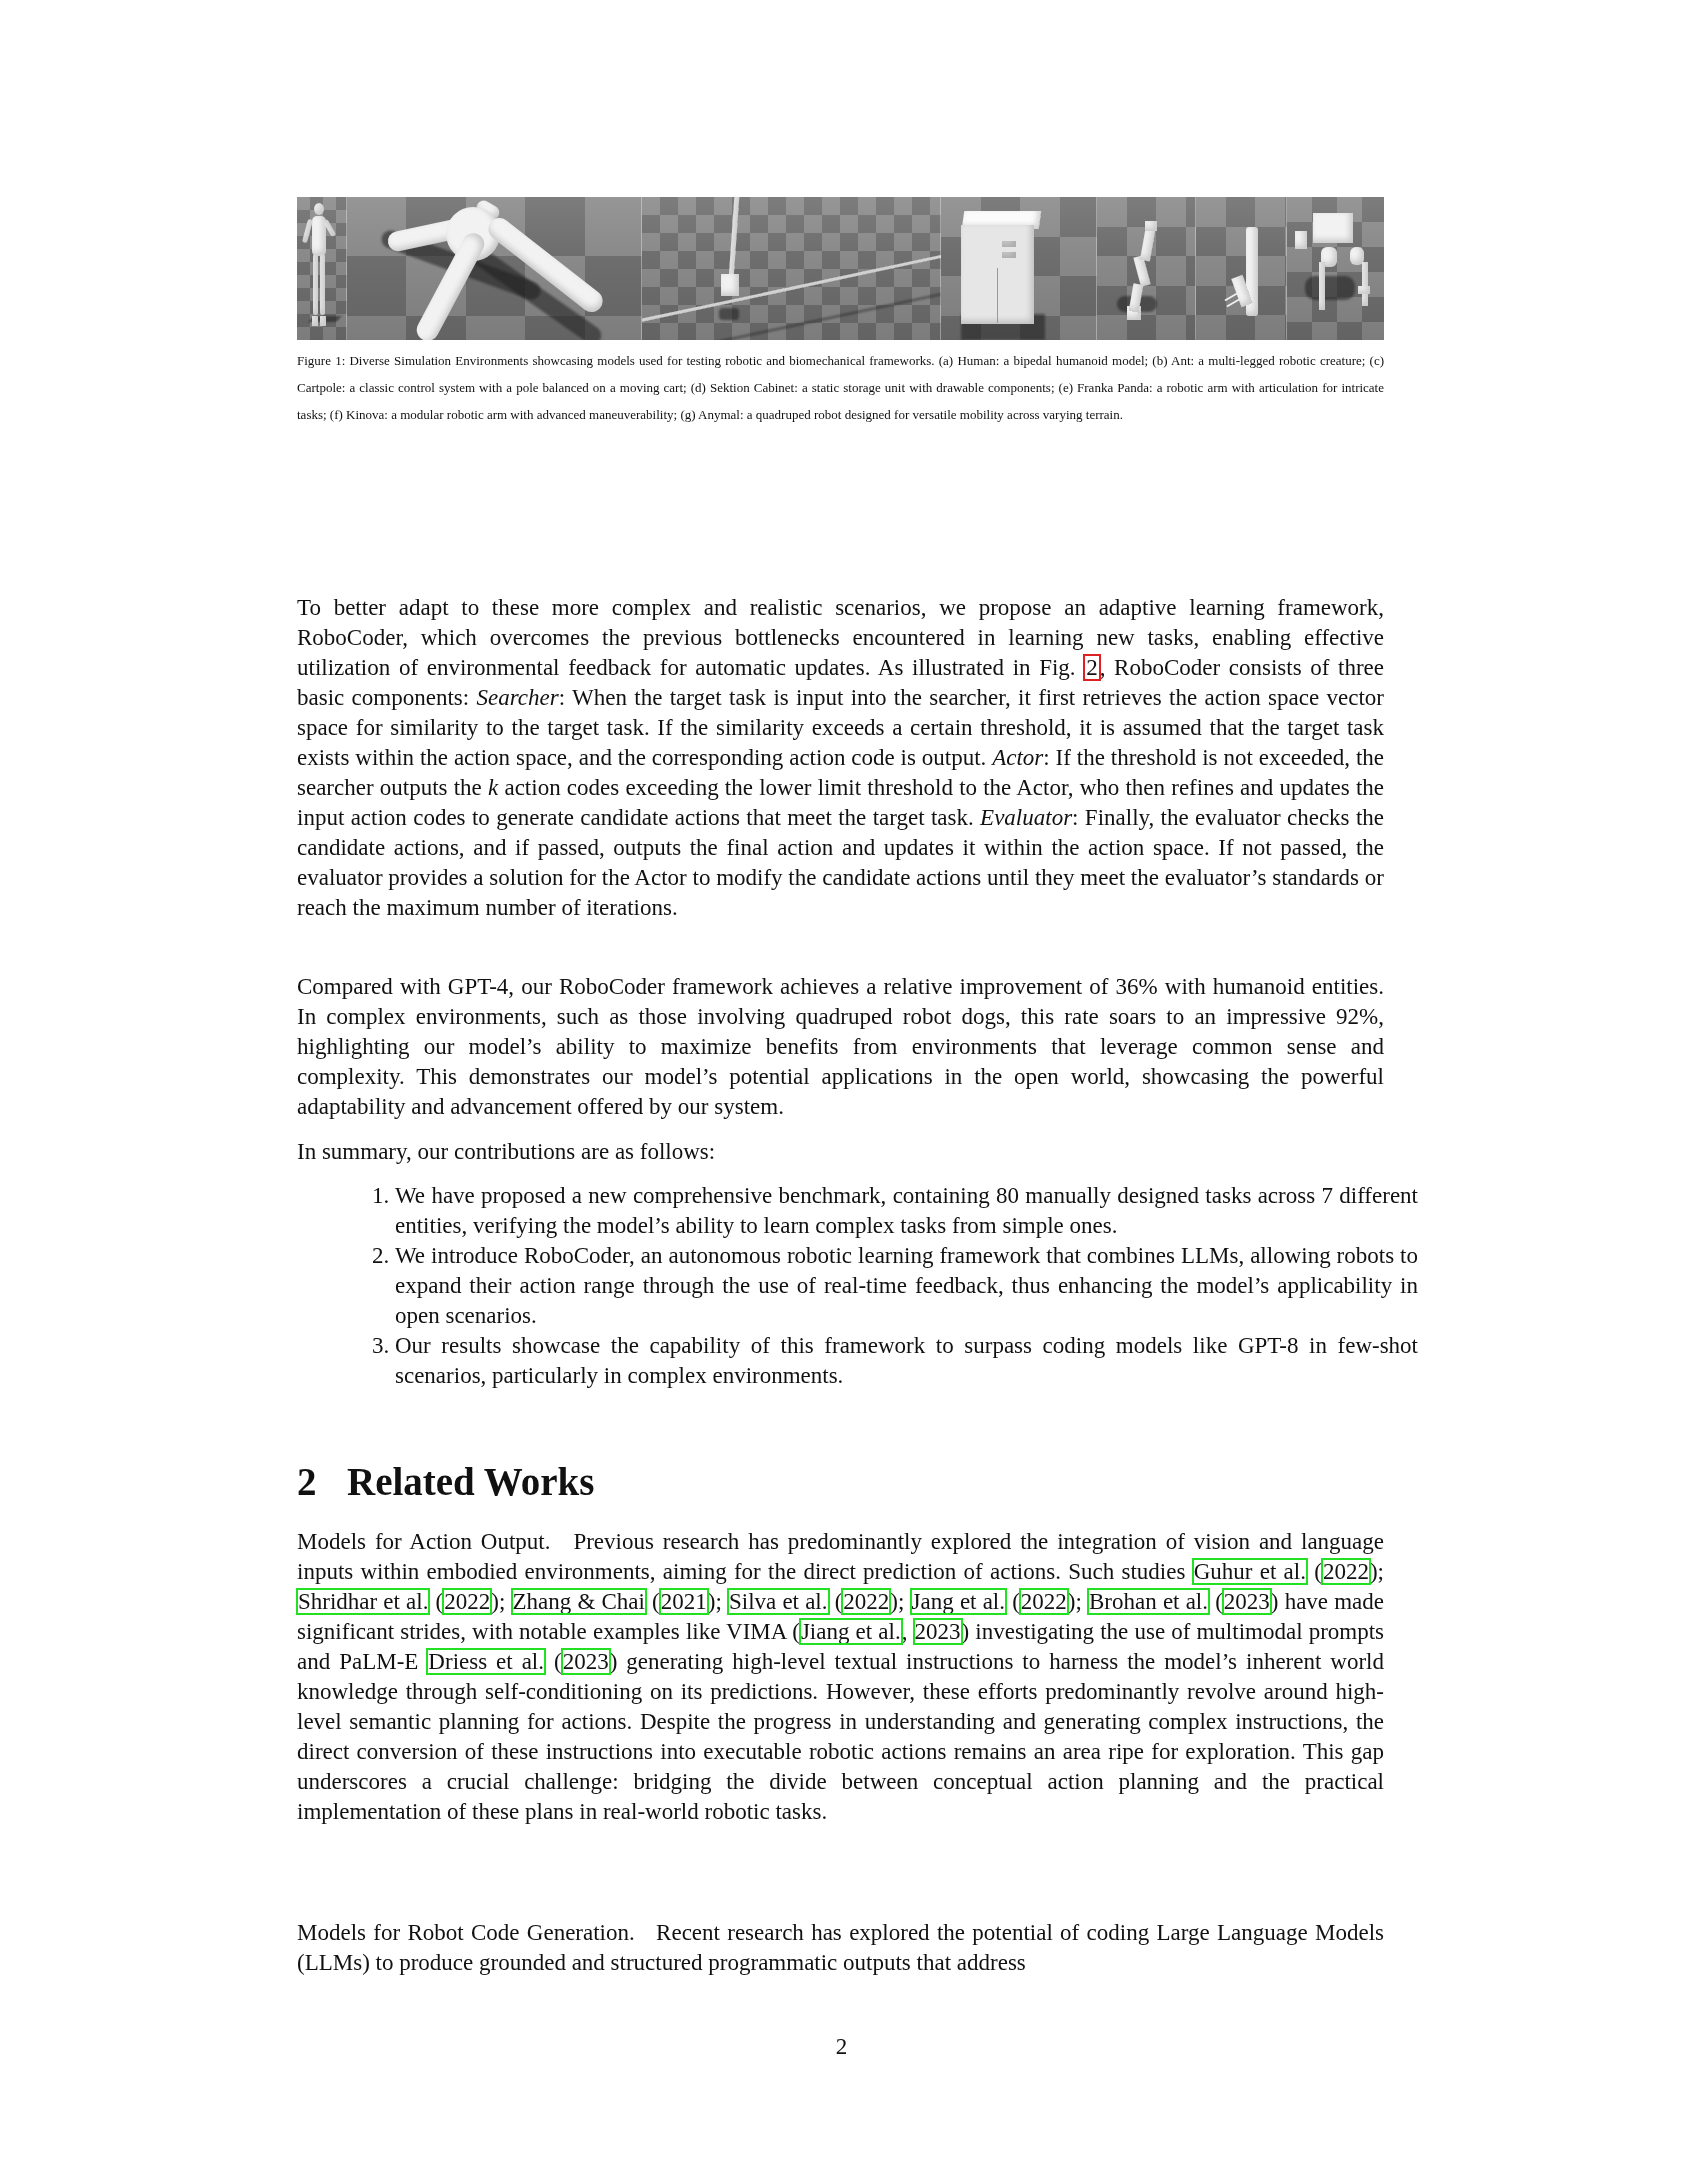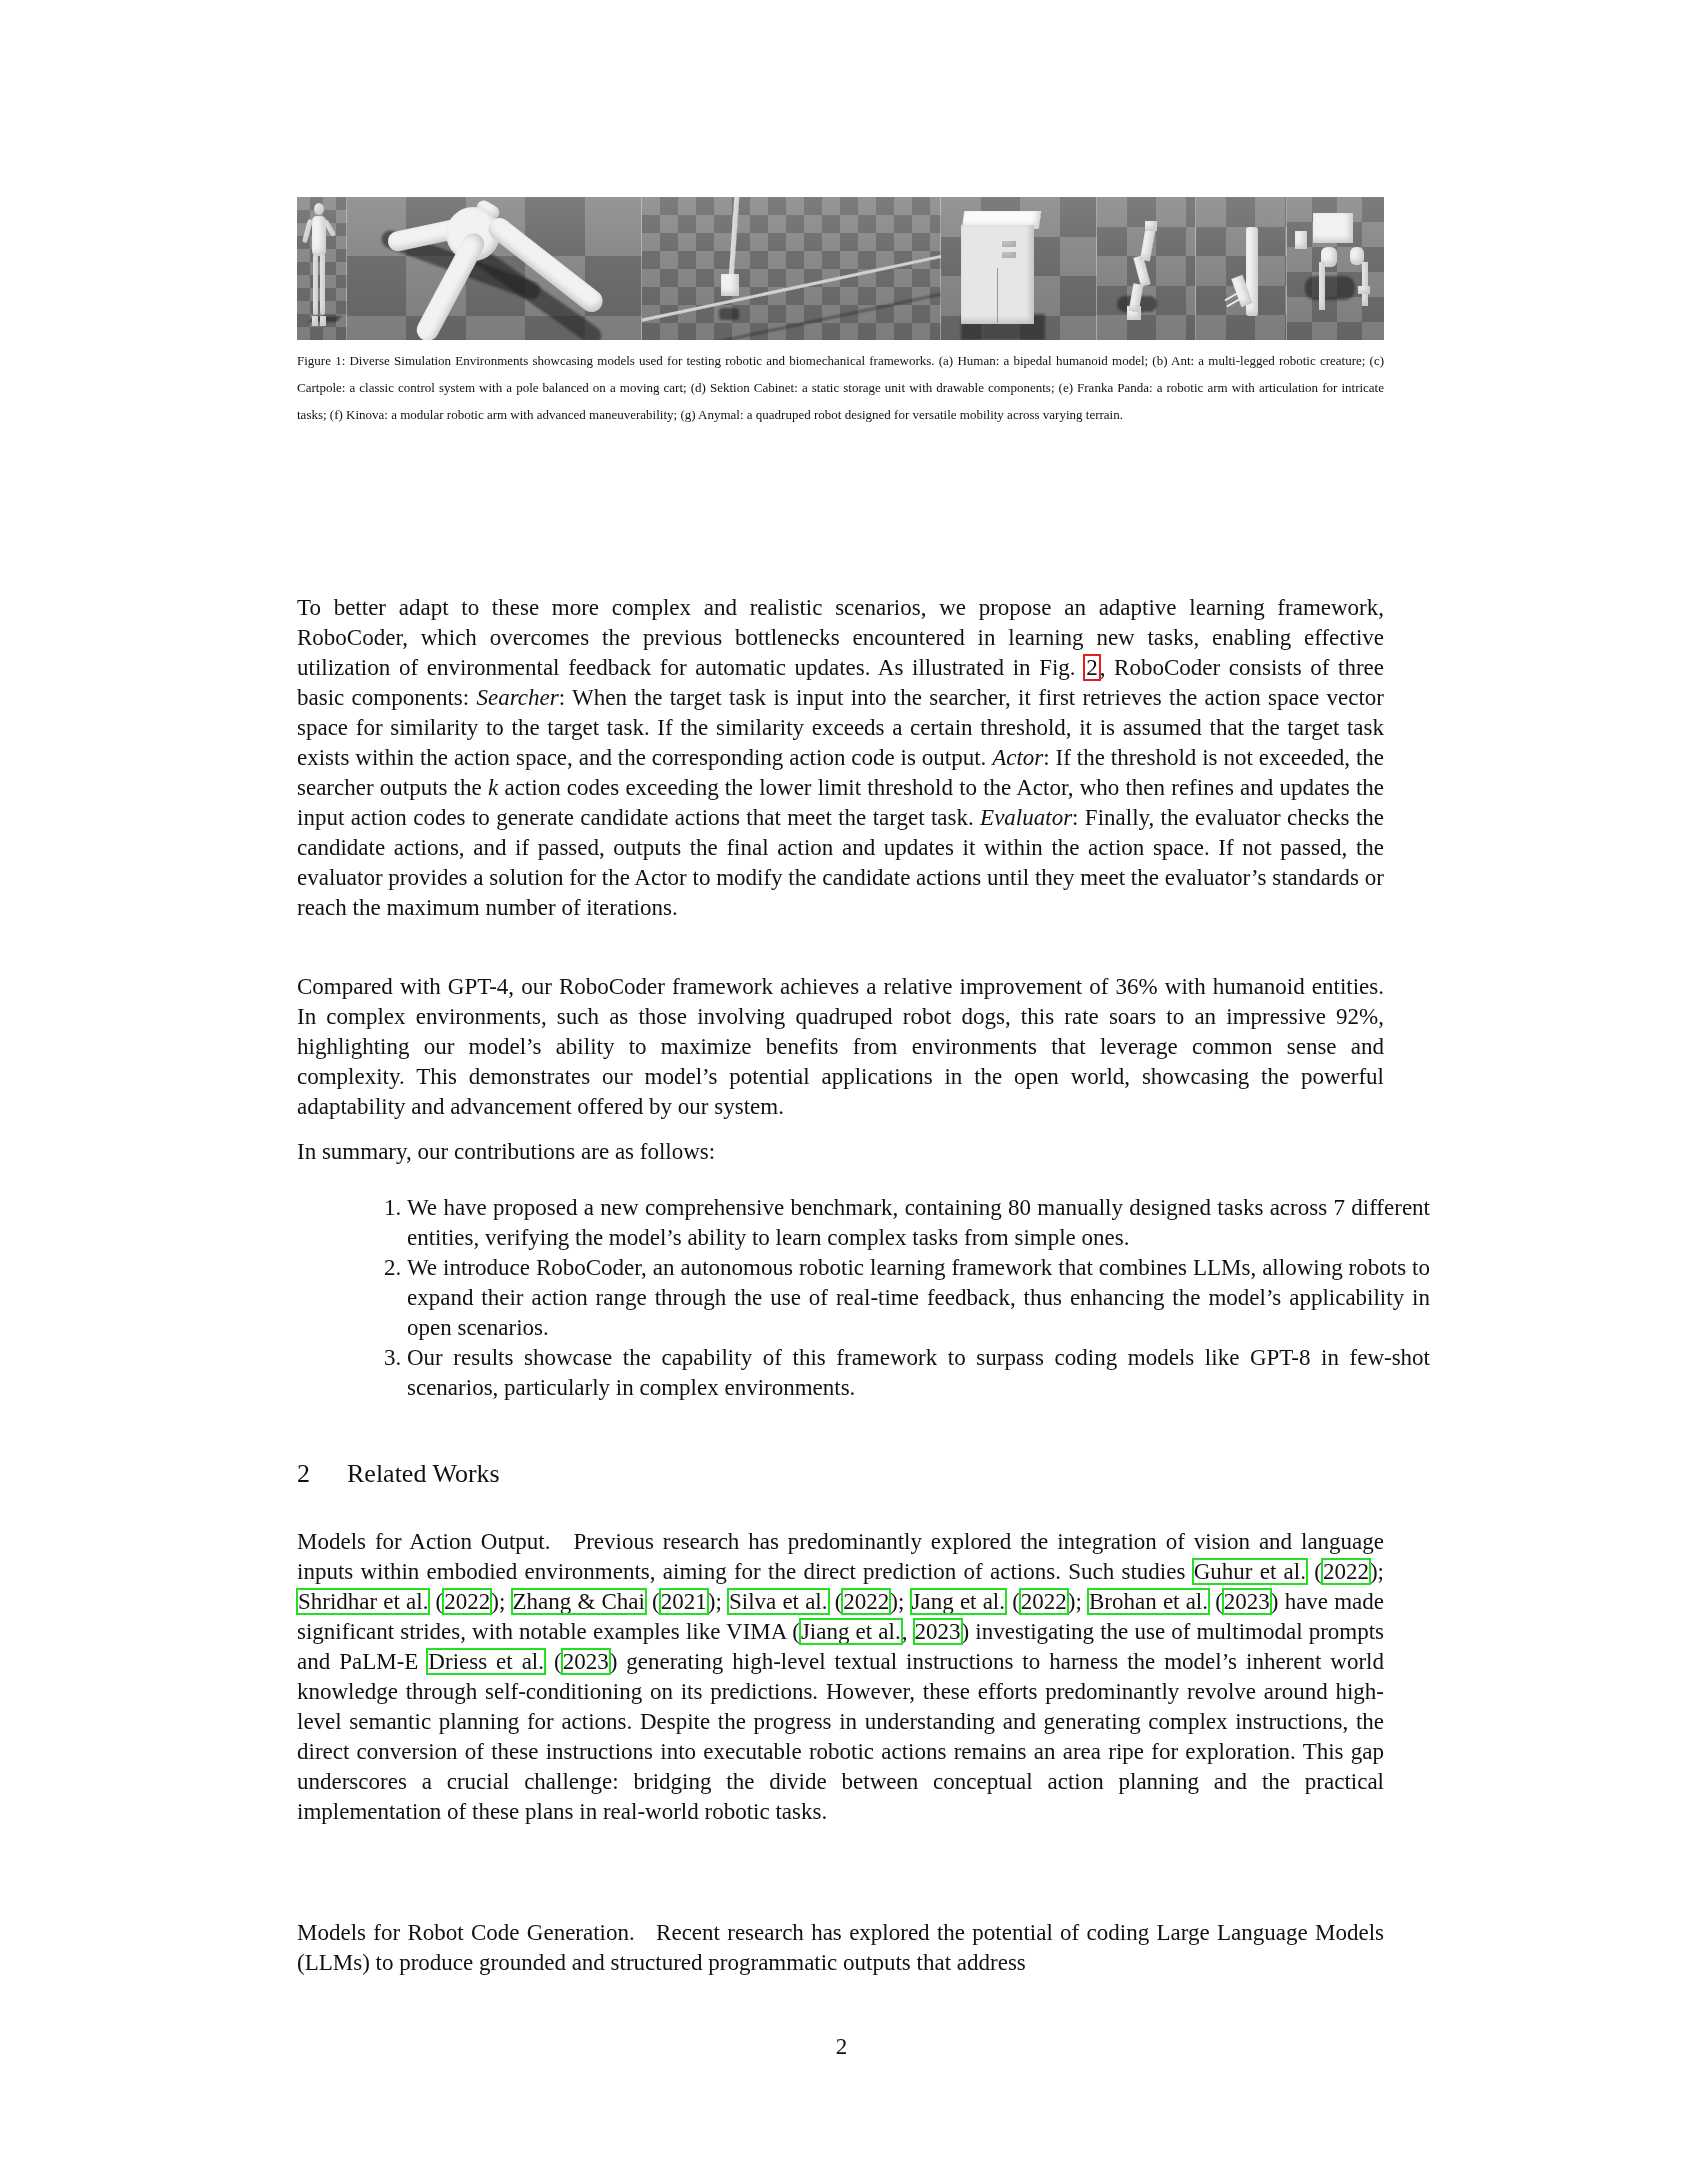--- a/index.html
+++ b/index.html
@@ -30,24 +30,24 @@
 
   
   .caption { position: absolute; top: 347px; left: 297px; width: 1087px;
              font-size: 13px; line-height: 27px; text-align: justify; }
 
   .para { position: absolute; left: 297px; width: 1087px; font-size: 23px; line-height: 30px;
           text-align: justify; hyphens: none; }
   .p1 { top: 593px; }
   .p2 { top: 972px; }
   .p3 { top: 1137px; }
-  ol.contrib { position: absolute; top: 1181px; left: 361px; width: 1023px; margin: 12px; padding: 0 0 0 34px;
+  ol.contrib { position: absolute; top: 1181px; left: 361px; width: 1023px; margin: 0; padding: 0 0 0 34px;
                font-size: 23px; line-height: 30px; text-align: justify; }
   ol.contrib li { padding-left: 0; }
-  .sec-head { position: absolute; top: 1459px; left: 297px; font-size: 26px; font-weight: normal; }
+  .sec-head { position: absolute; top: 1459px; left: 297px; font-size: 39px; font-weight: bold; }
   .sec-head .num { display: inline-block; width: 50px; }
   .p4 { top: 1527px; }
   .p5 { top: 1918px; }
   .run-head { font-weight: normal; margin-right: 14px; }
   .cite { outline: 2px solid #22e022; outline-offset: -1px; padding: 0 1px; }
   .fig-ref { outline: 2px solid #e02020; outline-offset: -1px; padding: 0 2px; }
   .page-num { position: absolute; top: 2034px; left: 0; width: 1683px; text-align: center; font-size: 23px; }
   i.math { font-style: italic; }
 </style>
 </head>

